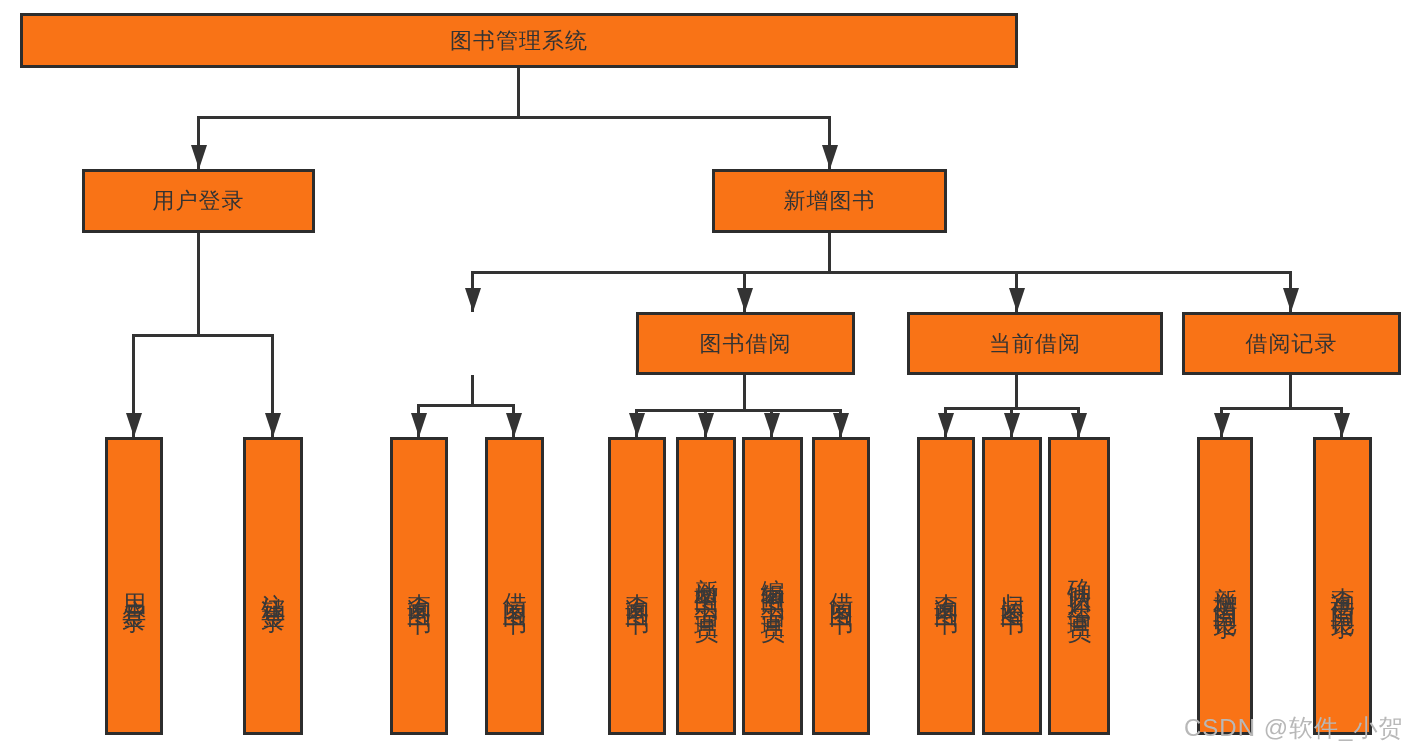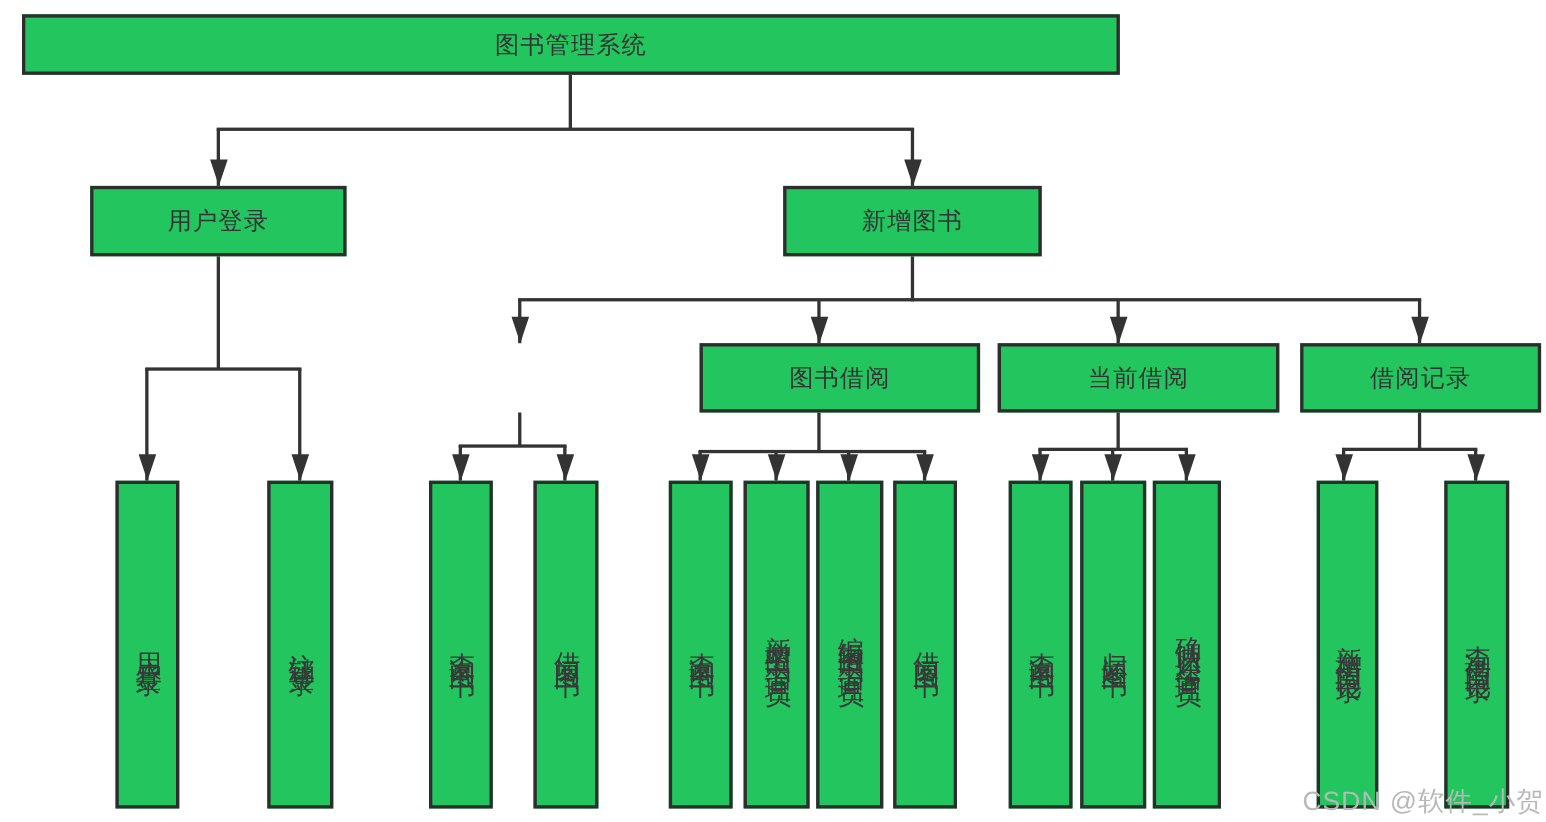--- a/index.html
+++ b/index.html
@@ -6,21 +6,21 @@
   .canvas{
     position:relative;
     width:1405px;height:747px;
     background:#ffffff;
     font-family:"Liberation Sans", sans-serif;
     overflow:hidden;
   }
   .b{
     position:absolute;
     box-sizing:border-box;
-    background:#22c55e;
+    background:#f97316;
     border:3px solid #2d2d2d;
     display:flex;
     align-items:center;
     justify-content:center;
     color:#333333;
     z-index:1;
   }
   .hdr{font-size:22px;letter-spacing:1px;}
   .leaf span{
     writing-mode:vertical-rl;
@@ -60,21 +60,21 @@
     <span>图书管理系统</span>
   </div>
 
   <div class="b hdr" style="left:82px;top:169px;width:233px;height:64px;">
     <span>用户登录</span>
   </div>
   <div class="b hdr" style="left:712px;top:169px;width:235px;height:64px;">
     <span>新增图书</span>
   </div>
 
-  <div class="b hdr" style="left:636px;top:312px;width:255px;height:63px;">
+  <div class="b hdr" style="left:636px;top:312px;width:219px;height:63px;">
     <span>图书借阅</span>
   </div>
   <div class="b hdr" style="left:907px;top:312px;width:256px;height:63px;">
     <span>当前借阅</span>
   </div>
   <div class="b hdr" style="left:1182px;top:312px;width:219px;height:63px;">
     <span>借阅记录</span>
   </div>
 
   <div class="b leaf" style="left:105px;top:437px;width:58px;height:298px;">

